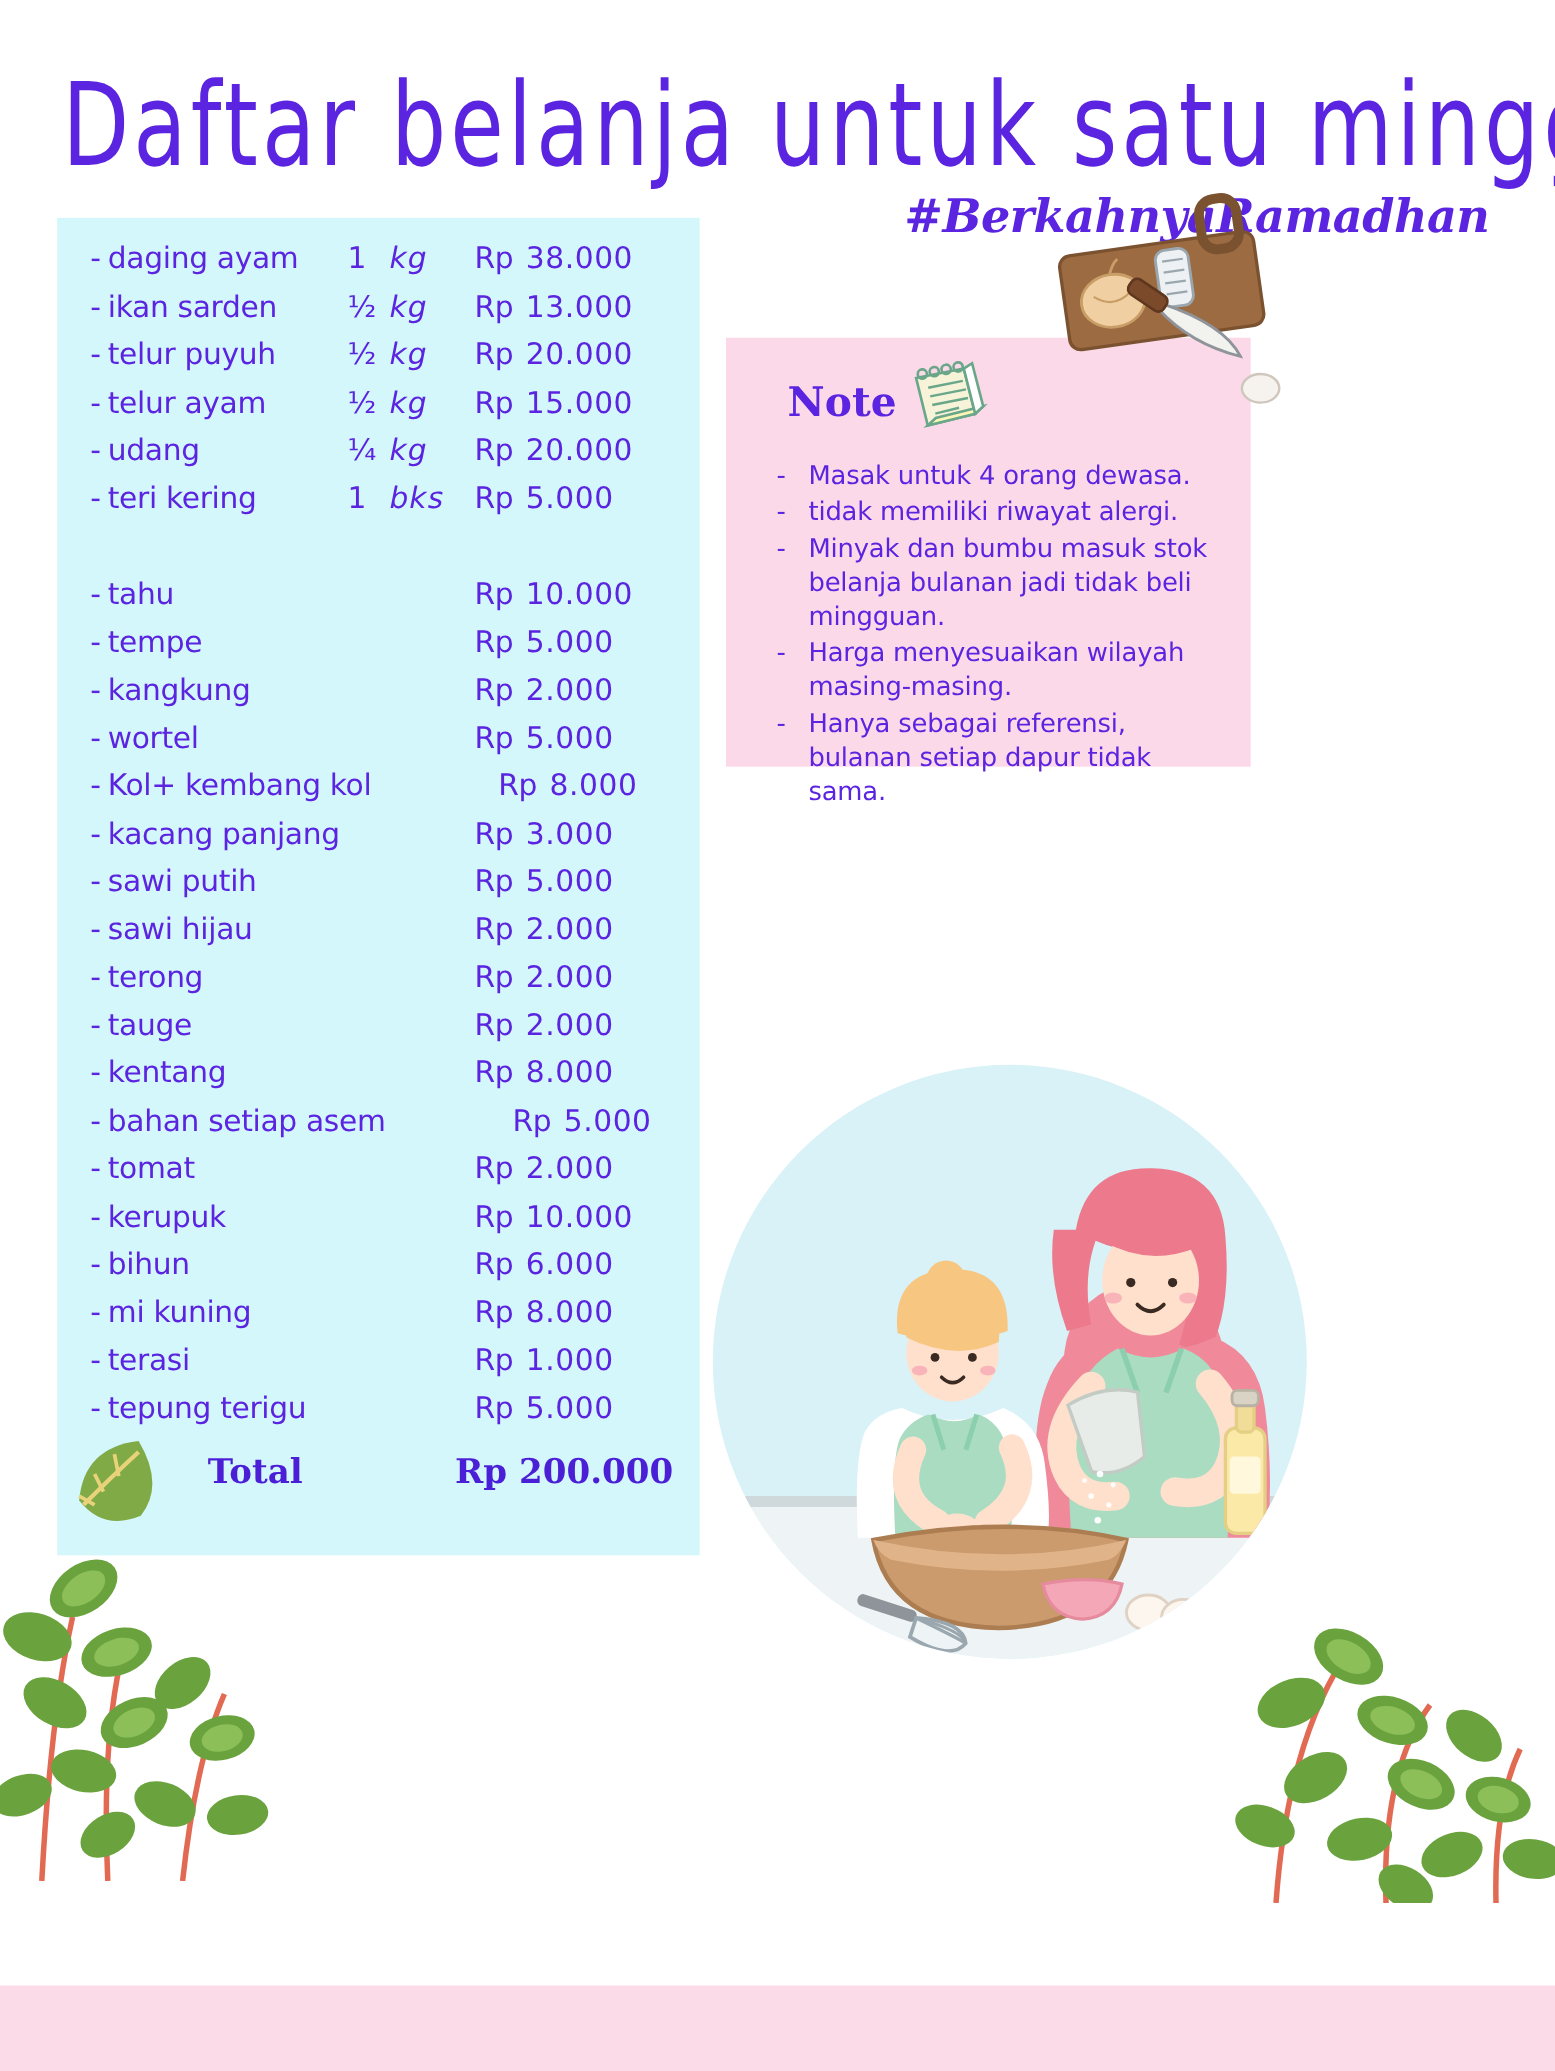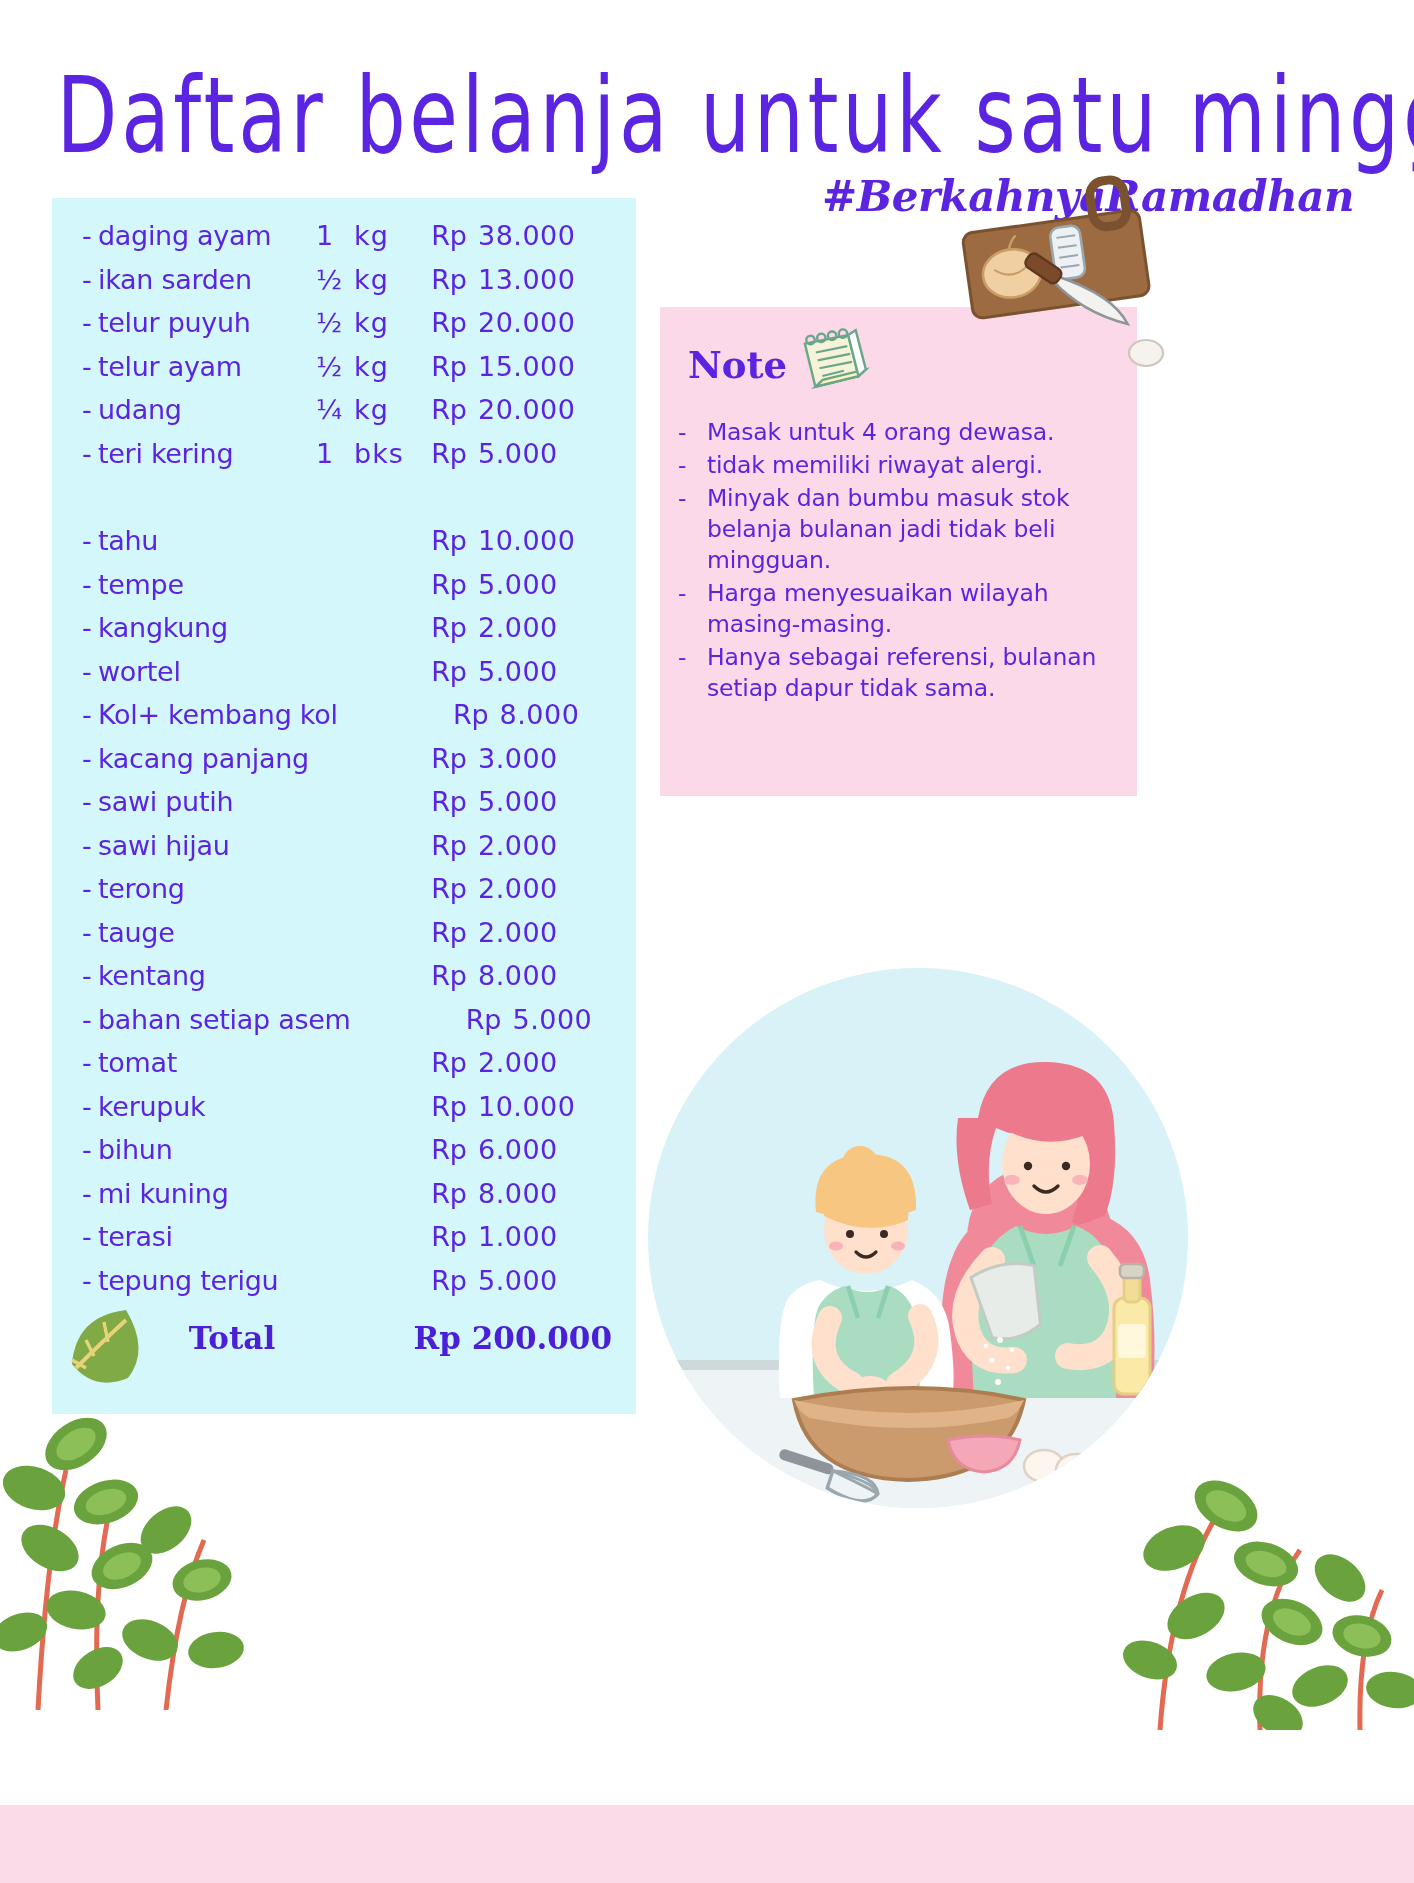--- a/index.html
+++ b/index.html
@@ -54,21 +54,21 @@
     display: flex;
     align-items: baseline;
     height: 43.5px;
     padding-left: 30px;
     font-size: 27px;
     letter-spacing: -0.3px;
   }
   .row .dash { width: 16px; flex: 0 0 16px; }
   .row .nm  { flex: 0 0 218px; white-space: nowrap; }
   .row .qty { flex: 0 0 38px; text-align: left; }
-  .row .unit{ flex: 0 0 66px; text-align: left; letter-spacing: 1px;}
+  .row .unit{ flex: 0 0 66px; text-align: left; letter-spacing: 1px; font-style: italic;}
   .row .cur { flex: 0 0 58px; text-align: center; }
   .row .amt { flex: 1 1 auto; text-align: left; padding-right: 10px;
               font-weight: 500; letter-spacing: 0.5px; }
   .spacer { height: 44px; }
 
   #total-row {
     display: flex;
     align-items: baseline;
     margin-top: 12px;
     padding-left: 30px;
@@ -77,22 +77,23 @@
     font-size: 31px;
     color: #4b1fd6;
   }
   #total-row .tl { flex: 0 0 300px; text-align: center; }
   #total-row .tv { flex: 1 1 auto; text-align: right; padding-right: 24px; }
 
   
   #note-panel {
     position: absolute;
     left: 660px; top: 307px;
-    width: 477px; height: 489px;
+    width: 477px; height: 390px;
     background: #fcd9e8;
+    padding-left: 28px;
   }
   #note-head {
     display: flex;
     align-items: center;
     padding: 20px 0 0 28px;
     gap: 4px;
   }
   #note-title {
     font-family: "DejaVu Serif", serif;
     font-weight: 700;

